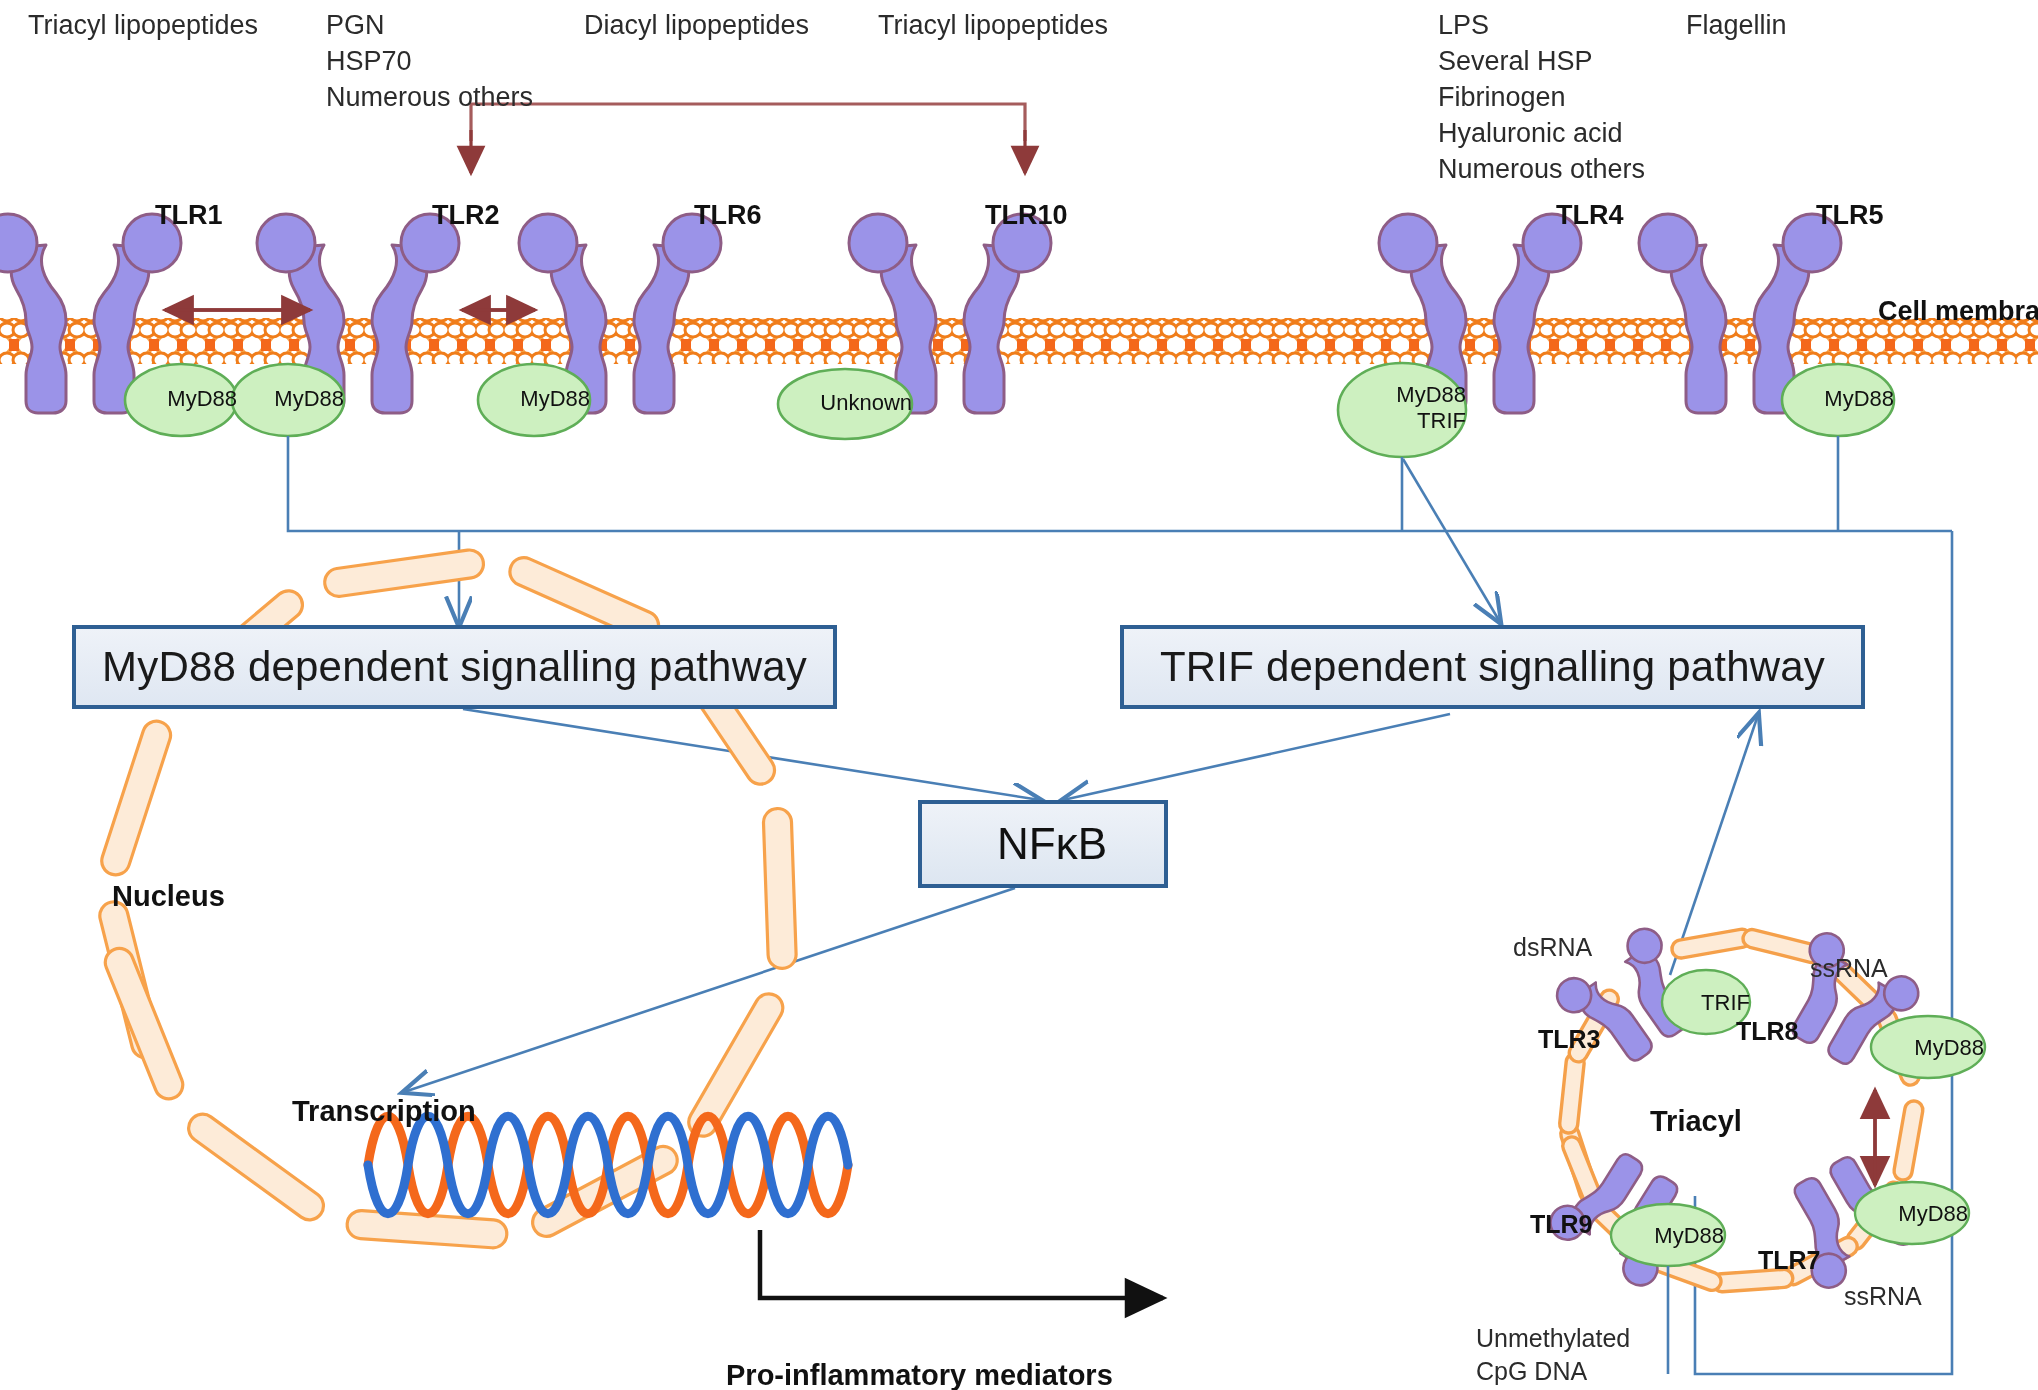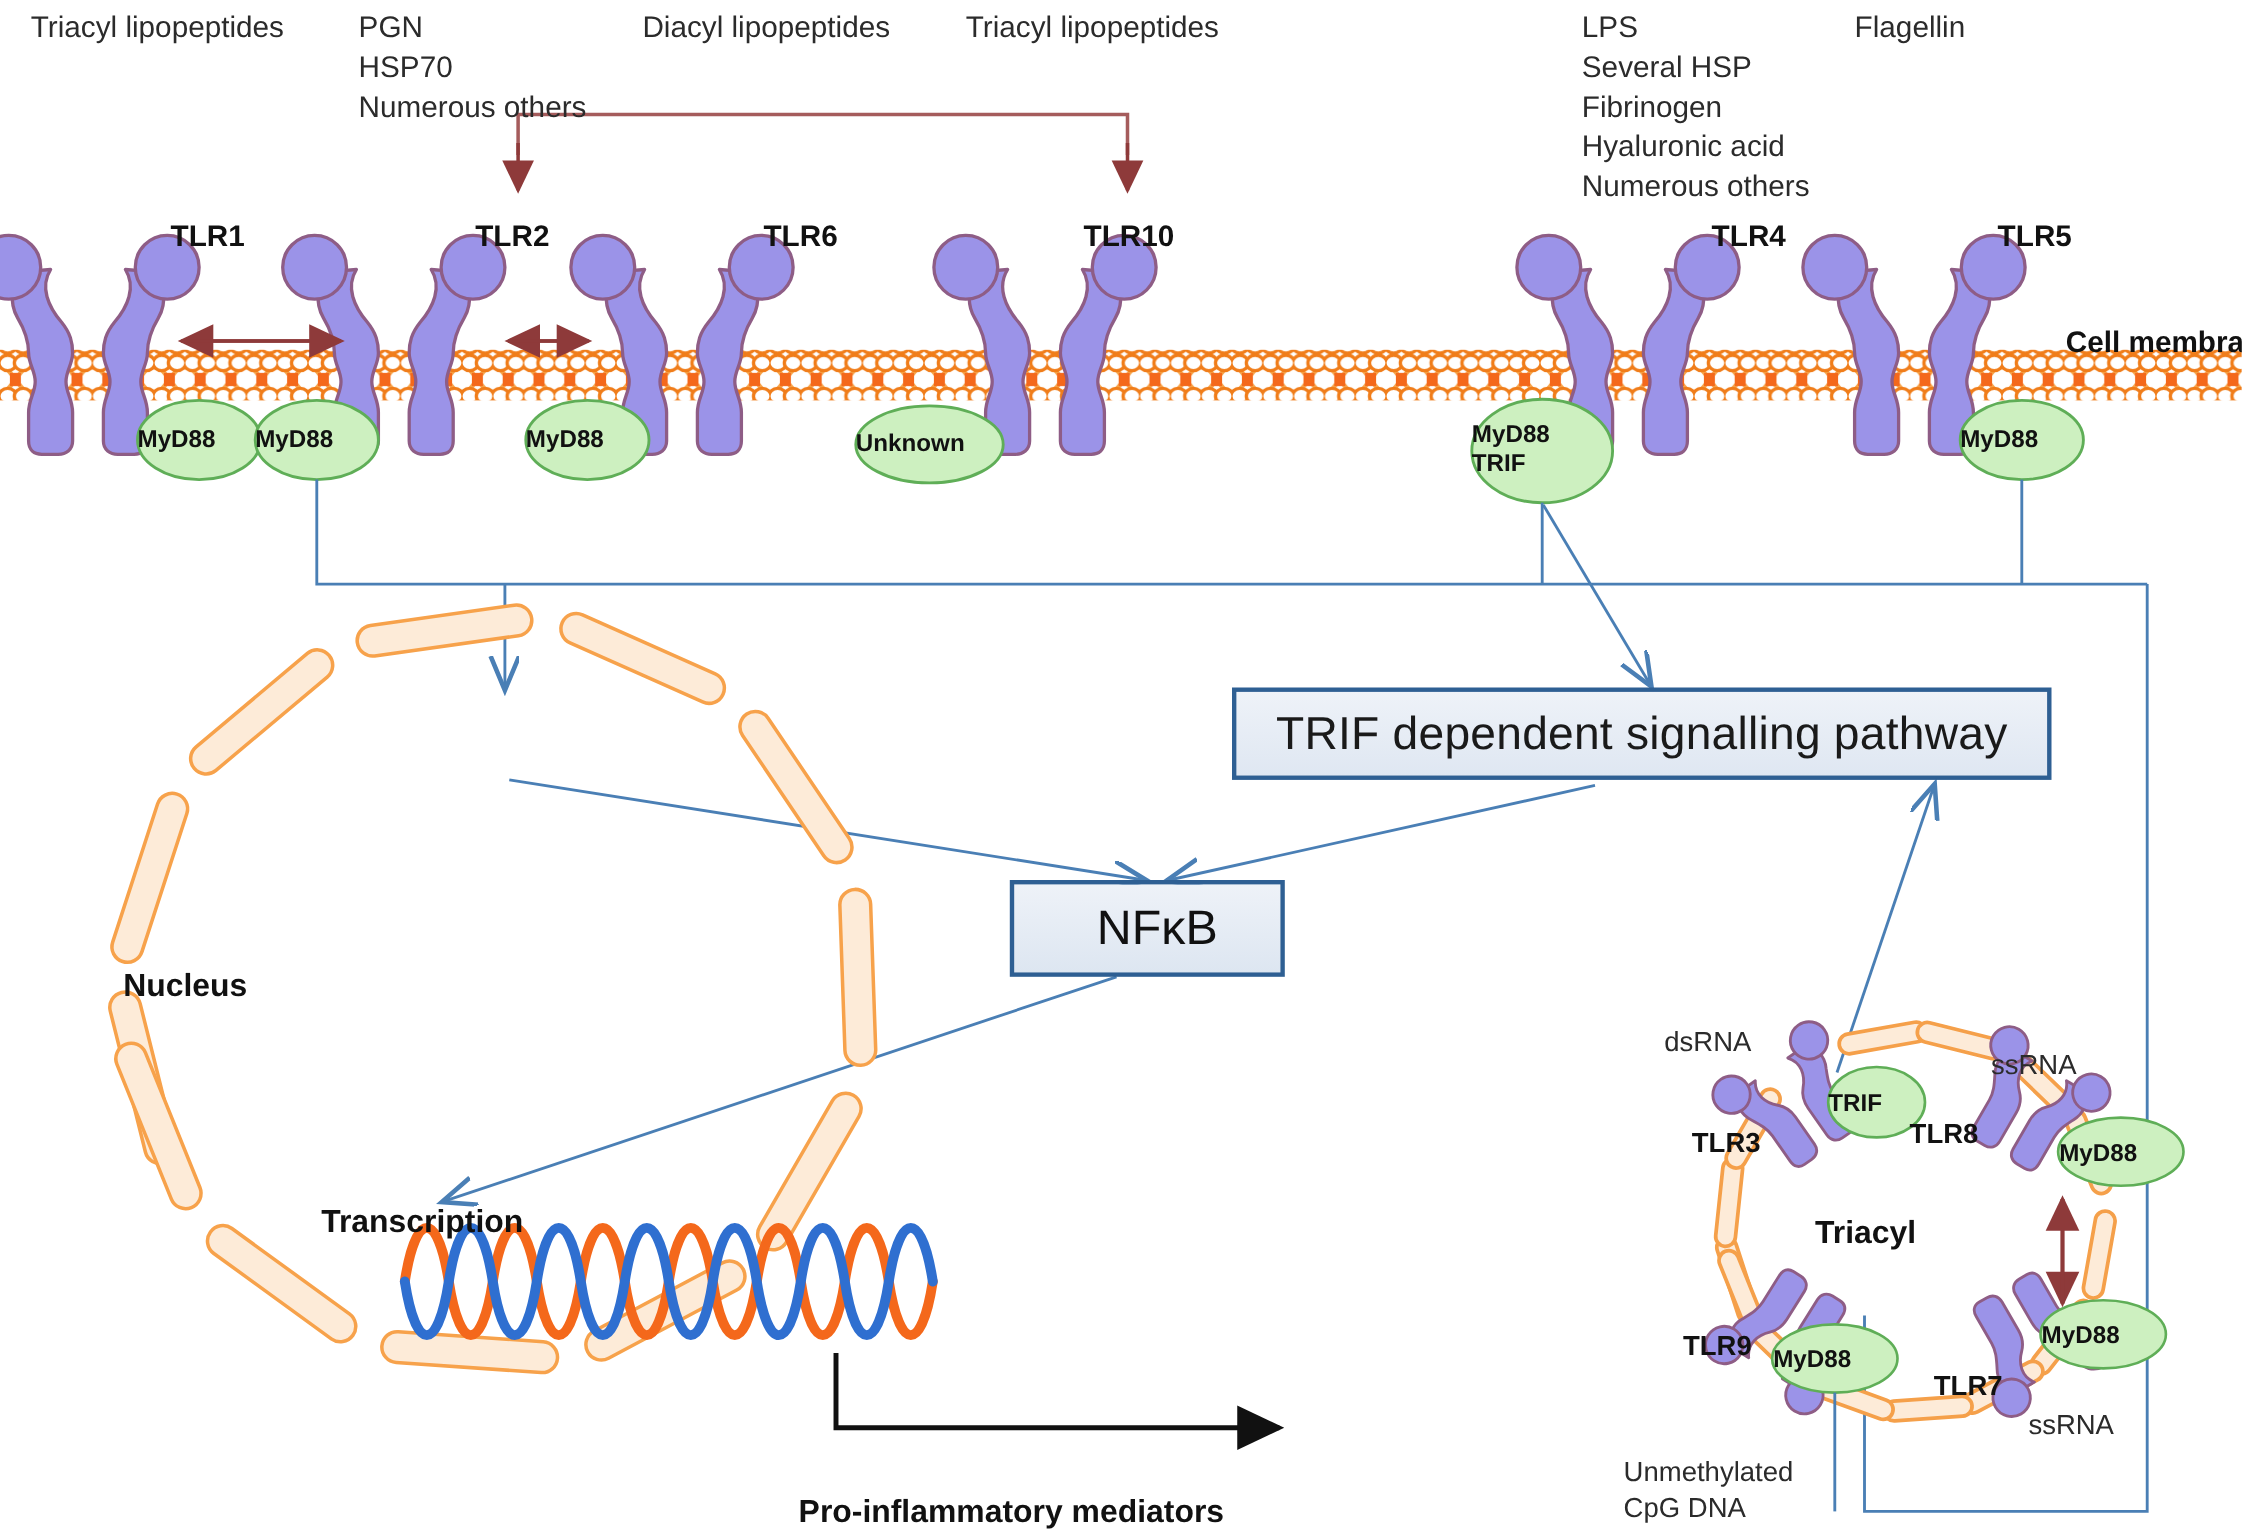--- a/index.html
+++ b/index.html
@@ -11,22 +11,22 @@
   #stage{position:absolute;left:0;top:0;width:1806px;height:1390px;}
   svg#canvas{position:absolute;left:0;top:0;width:2038px;height:1390px;}
   .lbl{position:absolute;white-space:pre;line-height:1.33;}
   .ligand{font-size:27px;color:#2b2b2b;font-weight:400;}
   .tlrname{font-size:27px;font-weight:bold;color:#111;}
   .tlrname-sm{font-size:25px;font-weight:bold;color:#111;}
   .plain-sm{font-size:25px;color:#2b2b2b;}
   .membrane-lbl{font-size:27px;font-weight:bold;color:#111;}
   .bigbold{font-size:29px;font-weight:bold;color:#111;}
   .adaptor-txt{
-    position:absolute;text-align:left;font-size:22px;color:#111;
-    font-weight:700;white-space:pre;line-height:1.2;
+    position:absolute;text-align:right;font-size:22px;color:#111;
+    font-weight:400;white-space:pre;line-height:1.2;
   }
   .pwbox{
     position:absolute;box-sizing:border-box;
     background:linear-gradient(180deg,#eef2f8 0%,#dfe7f2 100%);
     border:4px solid #2e5f93;
     display:flex;align-items:center;justify-content:center;
     font-size:42px;color:#1a1a1a;letter-spacing:0.2px;
   }
   .nfkbbox{
     position:absolute;box-sizing:border-box;
@@ -376,20 +376,21 @@
 <div class="lbl membrane-lbl" style="left:1878px; top:294px;">Cell membrane</div>
 
 <div class="adaptor-txt" style="left:125px;top:386px;width:112px;">MyD88</div>
 <div class="adaptor-txt" style="left:232px;top:386px;width:112px;">MyD88</div>
 <div class="adaptor-txt" style="left:478px;top:386px;width:112px;">MyD88</div>
 <div class="adaptor-txt" style="left:778px;top:390px;width:134px;">Unknown</div>
 <div class="adaptor-txt" style="left:1338px;top:382px;width:128px;">MyD88
 TRIF</div>
 <div class="adaptor-txt" style="left:1782px;top:386px;width:112px;">MyD88</div>
 
+<div class="pwbox" style="left:72px;top:625px;width:765px;height:84px;">MyD88 dependent signalling pathway</div>
 <div class="pwbox" style="left:1120px;top:625px;width:745px;height:84px;">TRIF dependent signalling pathway</div>
 <div class="nfkbbox" style="left:918px;top:800px;width:250px;height:88px;padding-left:18px;">NFκB</div>
 
 <div class="lbl bigbold" style="left:112px;top:877px;">Nucleus</div>
 <div class="lbl bigbold" style="left:292px;top:1092px;">Transcription</div>
 <div class="lbl bigbold" style="left:726px;top:1356px;">Pro-inflammatory mediators</div>
 
 <div class="lbl bigbold" style="left:1650px;top:1102px;">Triacyl</div>
 
 <div class="lbl tlrname-sm" style="left:1538px;top:1023px;">TLR3</div>

